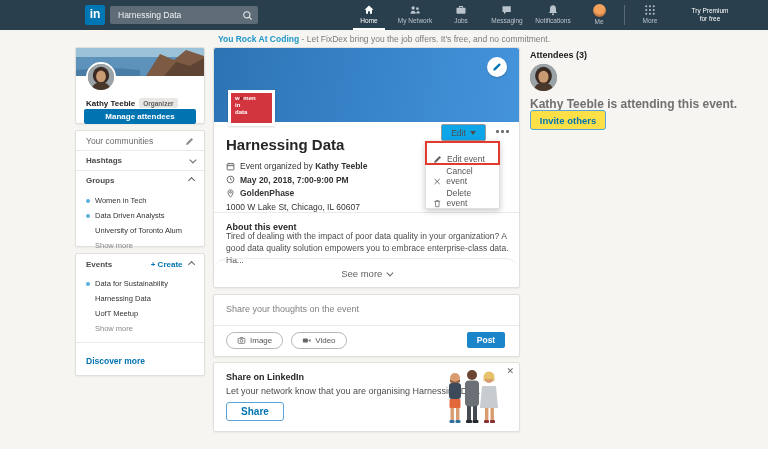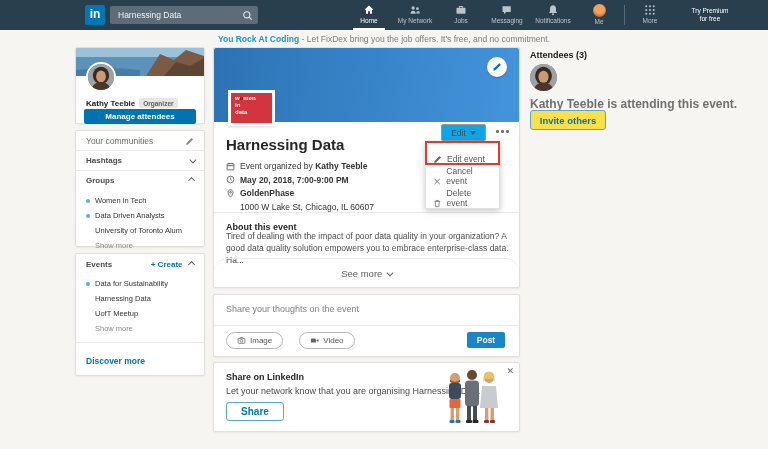--- a/index.html
+++ b/index.html
@@ -82,38 +82,38 @@
   .edit-btn { position:absolute; left:227px; top:76px; width:45px; height:17px; background:#0ea5e9; border:1px solid #9a9a9a; border-radius:2px;
               display:flex; align-items:center; justify-content:center; gap:4px; font-size:8.5px; color:#4c4c4c; cursor:pointer; font-family:inherit; }
   .caret-down { width:0; height:0; border-left:3.5px solid transparent; border-right:3.5px solid transparent; border-top:4px solid #4c4c4c; }
   .overflow-dots { position:absolute; left:282px; top:82px; display:flex; gap:2.5px; cursor:pointer; }
   .overflow-dots i { width:2.6px; height:2.6px; border-radius:50%; background:#6d6d6d; }
   .event-title { position:absolute; left:12px; top:88px; font-size:15px; font-weight:600; color:#262626; }
   .event-info { position:absolute; left:12px; top:113px; display:flex; flex-direction:column; gap:3.5px; }
   .info-row { display:flex; align-items:flex-start; gap:5px; font-size:8.5px; color:#333; }
   .info-row svg { flex:0 0 auto; margin-top:0.5px; }
   .bold { font-weight:bold; }
-  .addr2 { margin-left:14px; font-size:8.5px; color:#333; }
+  .addr2 { font-size:8.5px; color:#333; }
   .event-divider { position:absolute; left:0; top:164px; width:305px; height:1px; background:#eceae7; }
   .about-title { position:absolute; left:12px; top:174px; font-size:9px; font-weight:bold; color:#262626; }
   .about-text { position:absolute; left:12px; top:183px; width:284px; font-size:8.5px; color:#4c4c4c; line-height:1.4; }
   .see-more-bar { position:absolute; left:0; top:210px; width:305px; height:29px; border-top:1px solid #eceae7;
                   display:flex; align-items:center; justify-content:center; gap:5px; font-size:9.5px; color:#5f5f5f; cursor:pointer;border-radius:14px; }
 
   
   .dropdown { position:absolute; left:211px; top:93px; width:75px; background:#fff; border:1px solid #e0e0e0;
               box-shadow:0 2px 6px rgba(0,0,0,.22); z-index:5; }
   .menu-item { display:flex; align-items:flex-end; gap:5px; height:22px; padding:0 7px; font-size:8.5px; color:#555; cursor:pointer; }
   .menu-item.highlight { outline:2px solid var(--annotation-red,#e23b2e); outline-offset:-1px; }
 
   
   .composer-card { left:213px; top:294px; width:307px; height:63px; }
   .composer-ph { position:absolute; left:12px; top:9px; font-size:9px; color:#828282; }
   .composer-divider { position:absolute; left:0; top:30px; width:305px; height:1px; background:#eceae7; }
-  .pill-row { position:absolute; left:12px; top:37px; display:flex; gap:16px; }
+  .pill-row { position:absolute; left:12px; top:37px; display:flex; gap:8px; }
   .pill { display:flex; align-items:center; gap:4px; height:17px; padding:0 10px; border:1px solid #b5b5b5; border-radius:9px;
           background:#fff; font-size:8px; color:#555; cursor:pointer; font-family:inherit; }
   .post-btn { position:absolute; right:14px; top:37px; width:38px; height:16px; background:#1a85c8; border:none; border-radius:2px;
               color:#fff; font-size:8.5px; font-weight:bold; cursor:pointer; font-family:inherit; }
 
   
   .share-card { left:213px; top:362px; width:307px; height:70px;padding-left:42px; }
   .share-title { position:absolute; left:12px; top:9px; font-size:9px; font-weight:bold; color:#262626; }
   .share-text { position:absolute; left:12px; top:23px; font-size:9px; color:#4c4c4c; }
   .share-btn { position:absolute; left:12px; top:39px; width:58px; height:19px; background:#fff; border:1.5px solid #5aa5d8; border-radius:3px;

